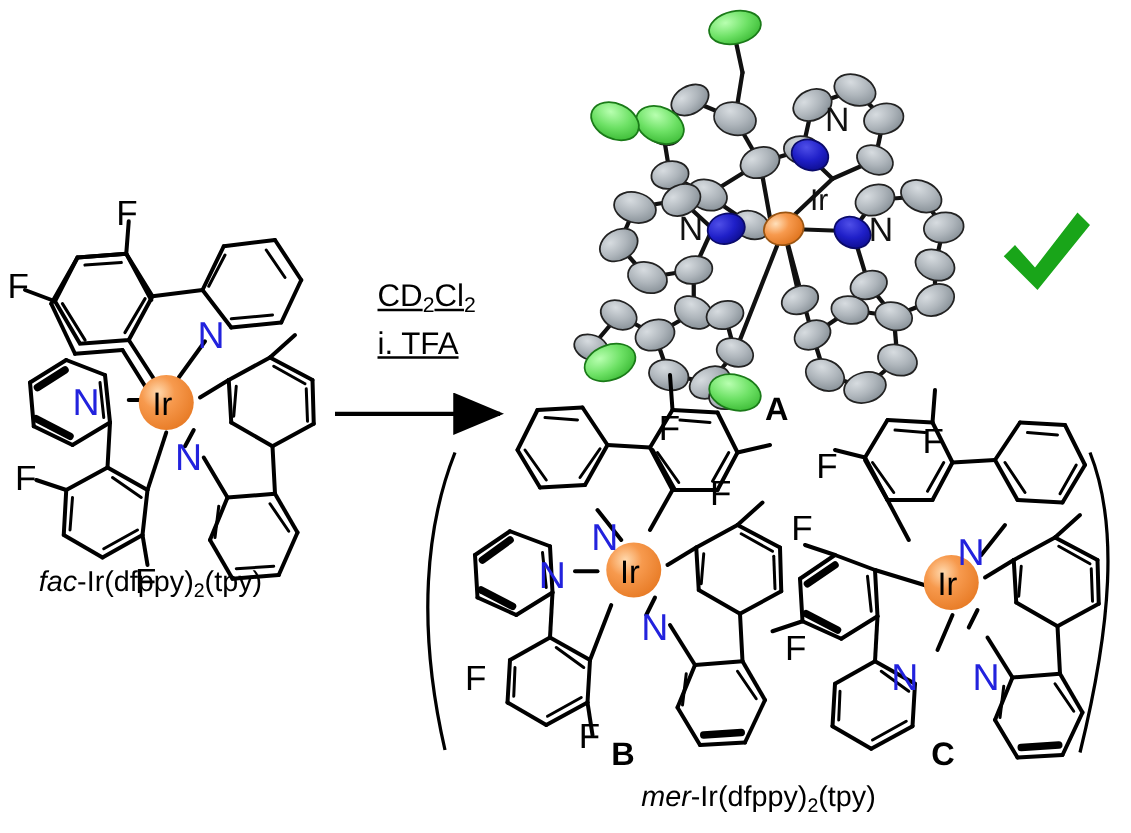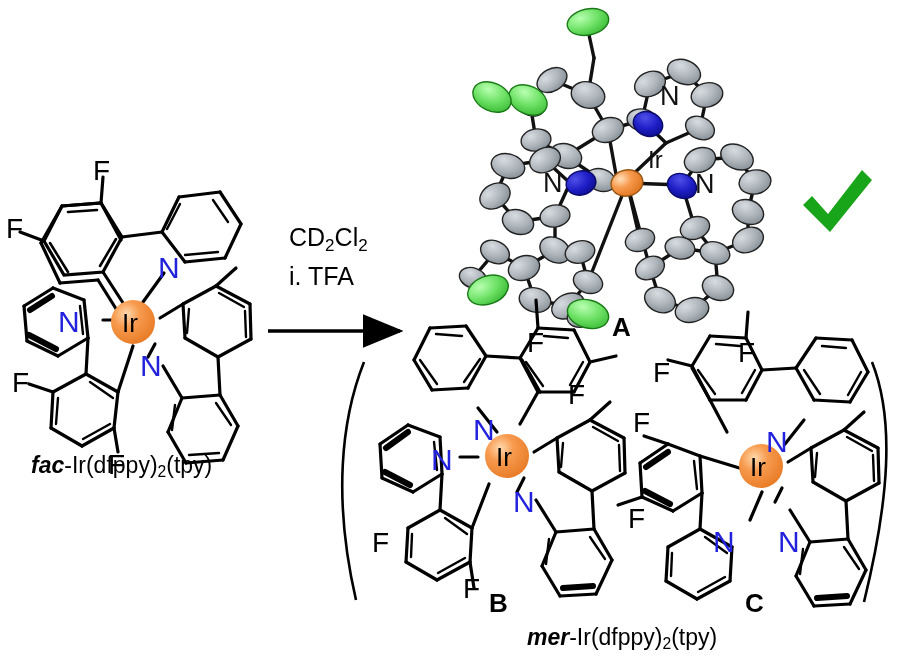--- a/index.html
+++ b/index.html
@@ -3,21 +3,21 @@
 <meta charset="utf-8">
 <style>
   html,body{margin:0;padding:0;}
   body{
     width:905px;height:666px;background:#ffffff;
     font-family:"Liberation Sans", sans-serif;
     position:relative;overflow:hidden;
   }
   .stage{position:absolute;left:0;top:0;width:905px;height:666px;}
   svg{display:block;}
-  .italic{font-style:italic;font-weight:bold;}
+  .italic{font-style:italic;}
   .cond{
     position:absolute;color:#000;font-size:25px;line-height:30px;
     text-align:left;white-space:nowrap;
   }
   .sub{font-size:0.68em;vertical-align:-0.28em;}
   .struct-label{font-size:26px;font-weight:bold;color:#000;position:absolute;}
   .name-label{font-size:22px;color:#000;position:absolute;white-space:nowrap;}
 </style>
 </head>
 <body>
@@ -497,32 +497,32 @@
     <text x="713" y="552" font-size="30" fill="#2222dd">N</text>
     <text x="778" y="552" font-size="30" fill="#2222dd">N</text>
     <text x="750" y="476" font-size="26" fill="#000">Ir</text>
     <text x="738" y="362" font-size="28" fill="#000">F</text>
     <text x="653" y="382" font-size="28" fill="#000">F</text>
     <text x="633" y="432" font-size="28" fill="#000">F</text>
     <text x="628" y="528" font-size="28" fill="#000">F</text>
   </g>
 </svg>
 
-<div class="cond" style="left:289px;top:222px;">
+<div class="cond" style="left:302px;top:222px;text-decoration:underline;">
   <div>
     <span>CD</span><span class="sub">2</span><span>Cl</span><span class="sub">2</span>
   </div>
   <div>i. TFA</div>
 </div>
 
 <div class="name-label" style="left:31px;top:452px;font-size:23px;">
   <span class="italic">fac</span><span>-Ir(dfppy)</span><span class="sub">2</span><span>(tpy)</span>
 </div>
 
 <div class="struct-label" style="left:612px;top:312px;">A</div>
 <div class="struct-label" style="left:489px;top:588px;">B</div>
 <div class="struct-label" style="left:745px;top:588px;">C</div>
 
-<div class="name-label" style="left:513px;top:624px;font-size:23px;margin-left:14px;">
+<div class="name-label" style="left:513px;top:624px;font-size:23px;">
   <span class="italic">mer</span><span>-Ir(dfppy)</span><span class="sub">2</span><span>(tpy)</span>
 </div>
 
 </div>
 
 </body></html>

